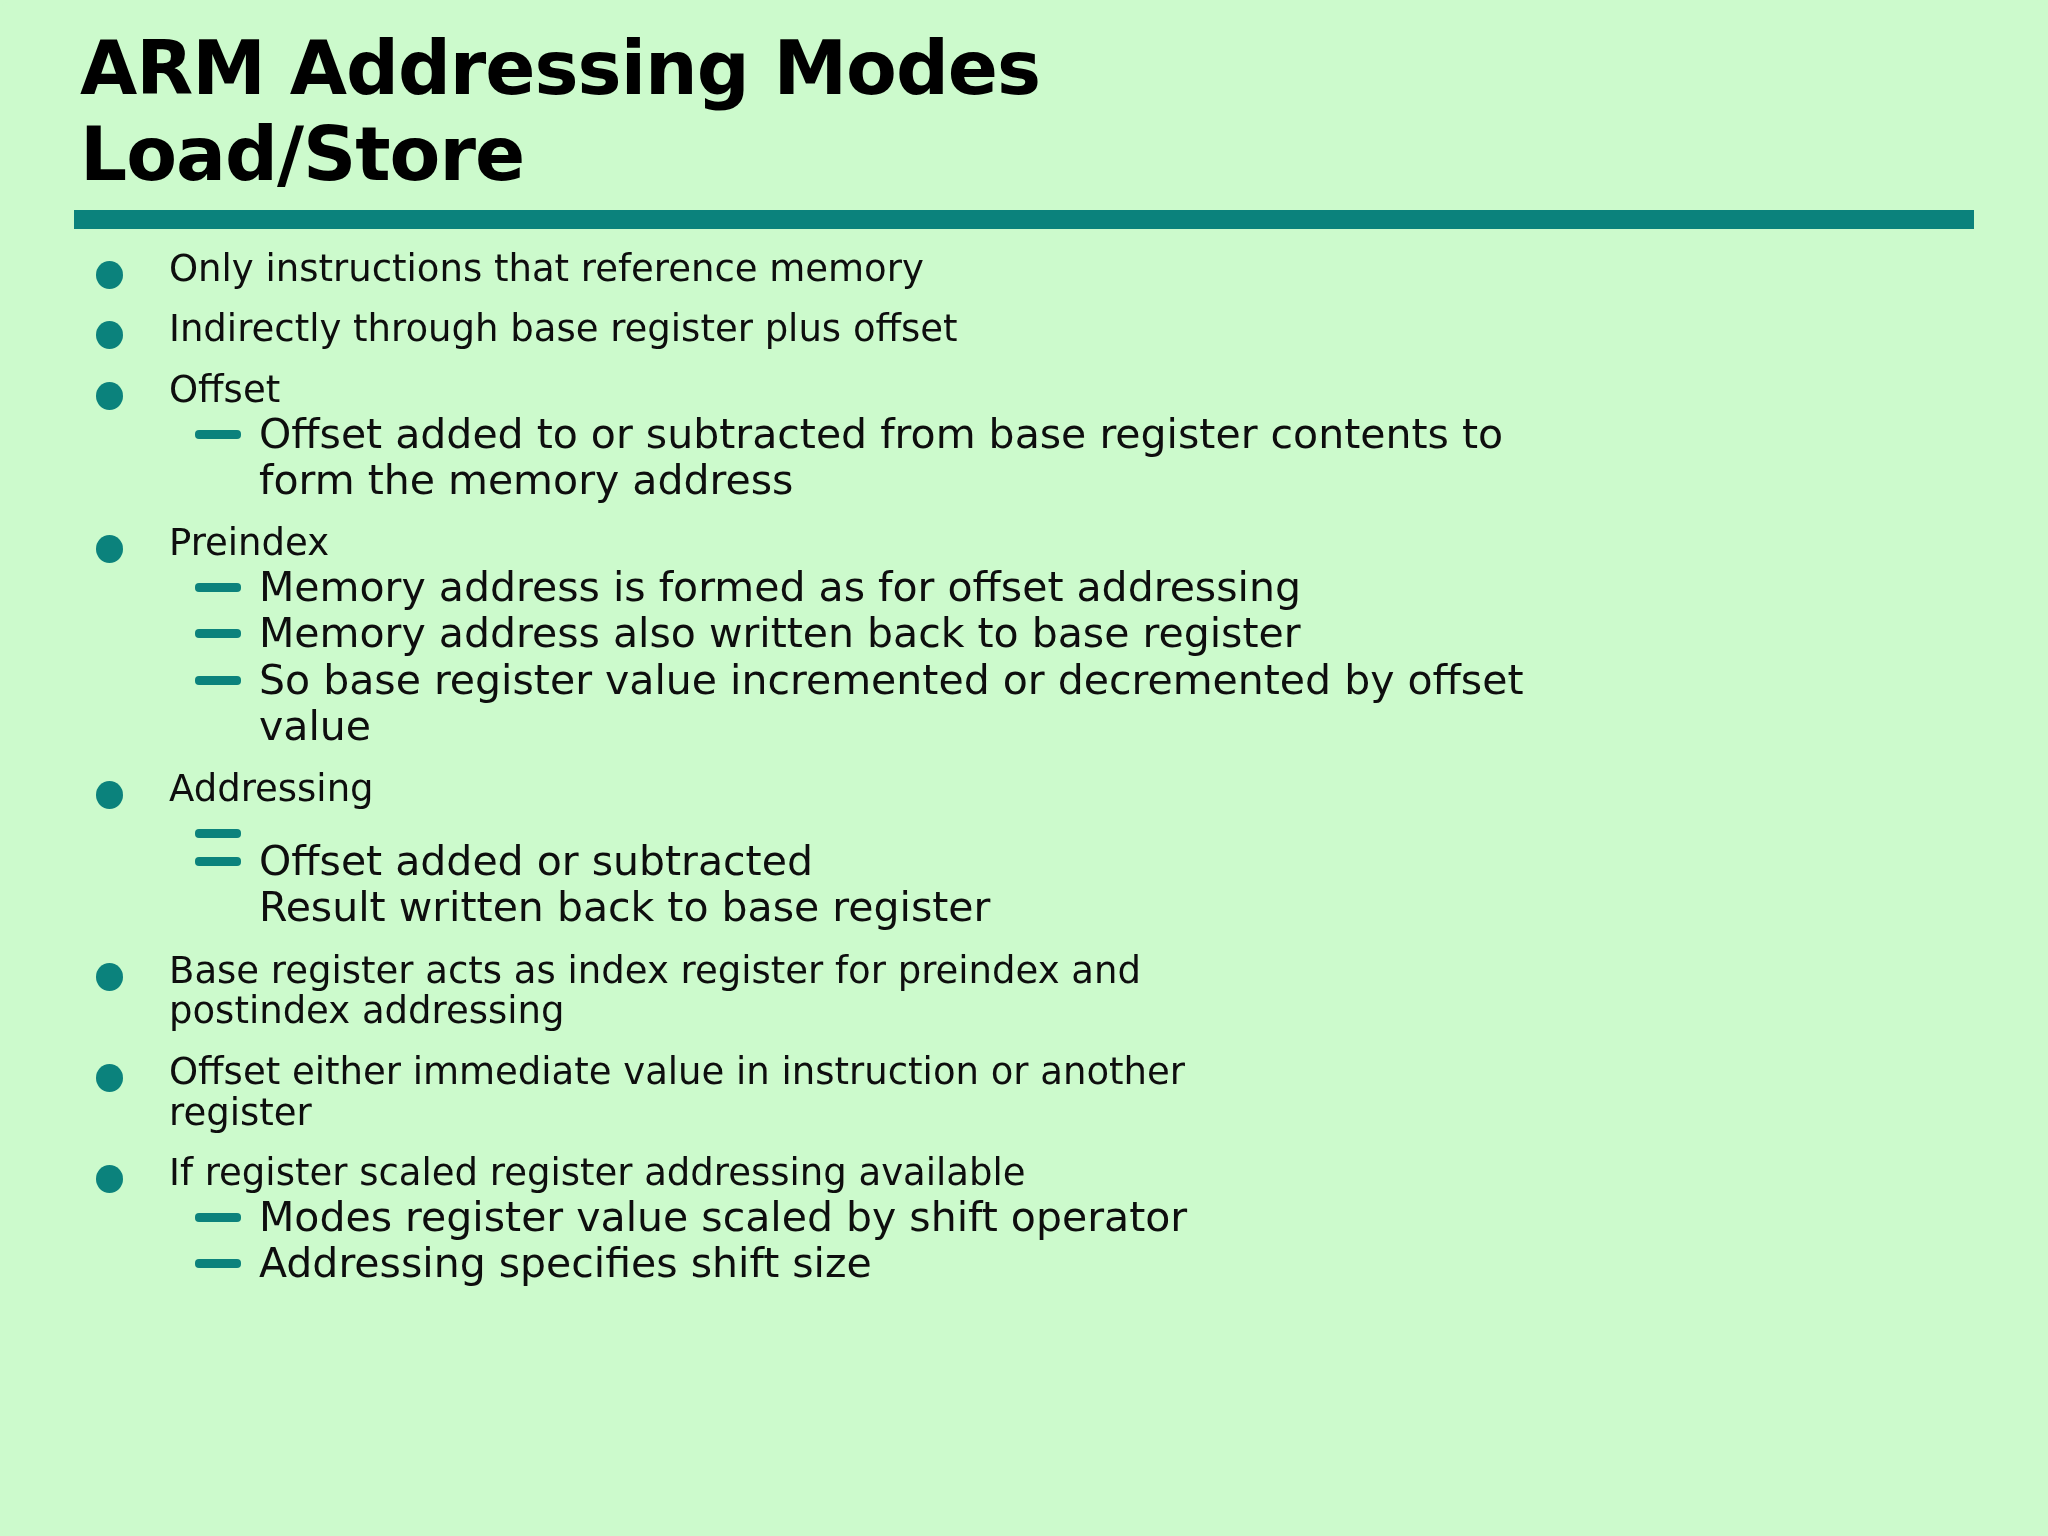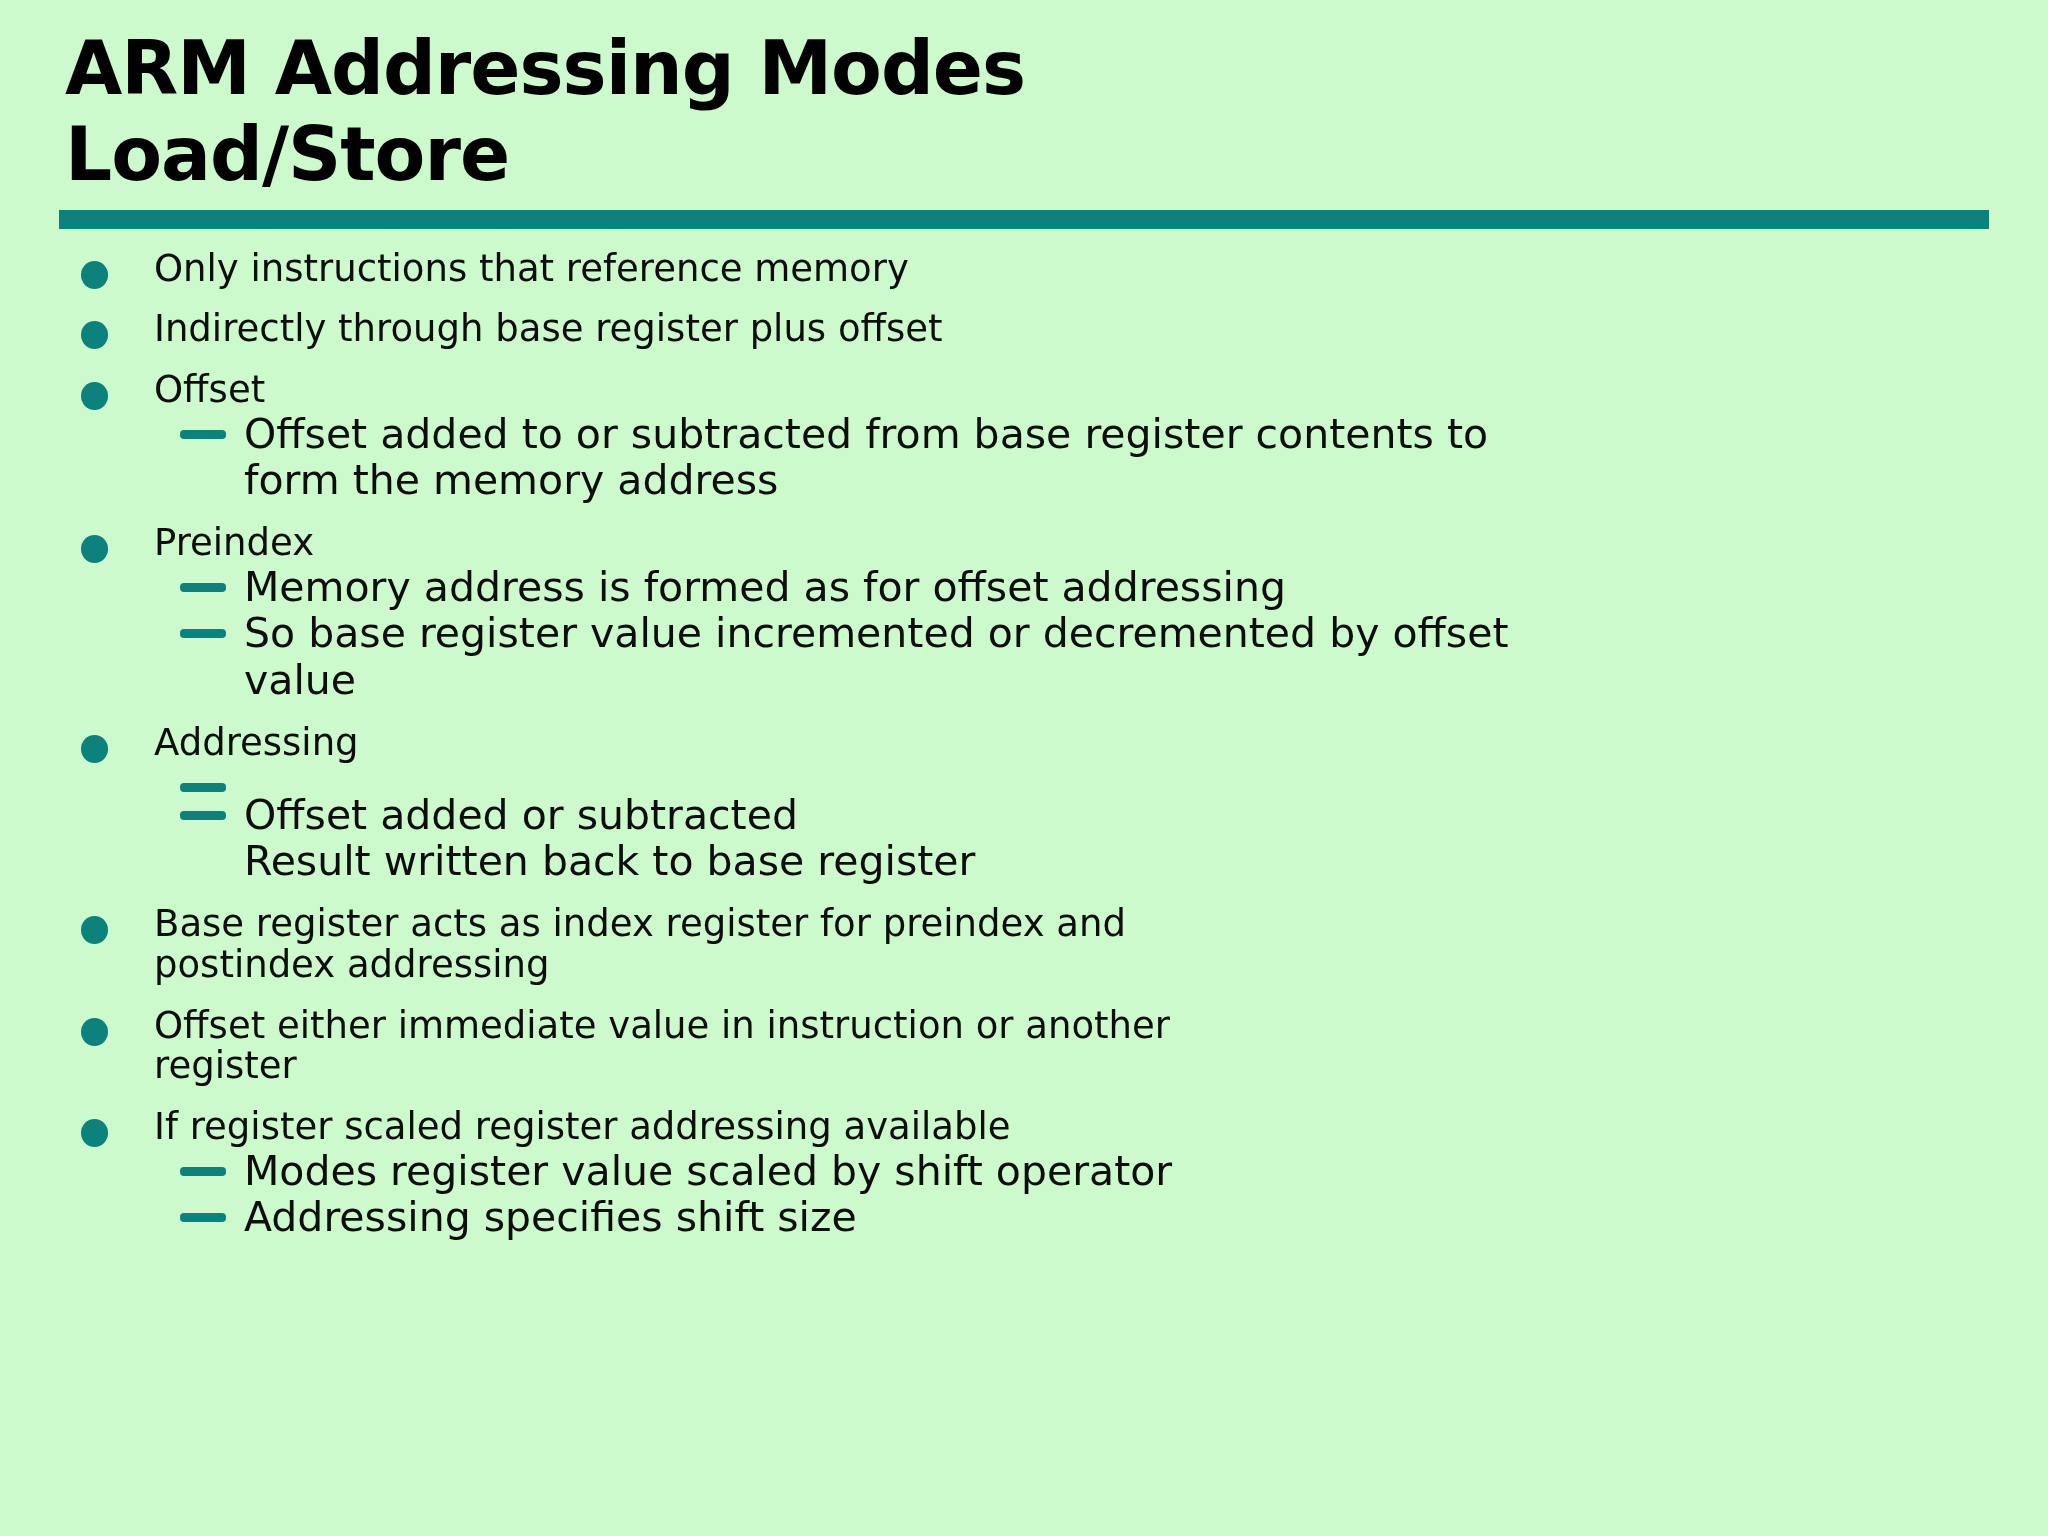--- a/index.html
+++ b/index.html
@@ -11,21 +11,21 @@
   * { margin: 0; padding: 0; box-sizing: border-box; }
   html, body { background: var(--bg); }
   .slide {
     position: relative;
     width: 2048px;
     height: 1536px;
     background: var(--bg);
     overflow: hidden;
     font-family: "DejaVu Sans", "Liberation Sans", sans-serif;
     color: var(--text);
-    padding: 0 59px;
+    padding: 0 74px;
     border-radius: 13px;
   }
   .title {
     padding-top: 26px;
     margin-left: 6px;
     font-size: 74px;
     line-height: 1.16;
     font-weight: bold;
     letter-spacing: -1px;
     color: var(--title);
@@ -128,20 +128,26 @@
       <span class="text">Preindex</span>
     </div>
 
     <div class="li l2">
       <span class="marker">
           <span class="dash"></span>
         </span>
       <span class="text">Memory address is formed as for offset addressing</span>
     </div>
 
+    <div class="li l2">
+      <span class="marker">
+          <span class="dash"></span>
+        </span>
+      <span class="text">Memory address also written back to base register</span>
+    </div>
 
     <div class="li l2">
       <span class="marker">
           <span class="dash"></span>
         </span>
       <span class="text">So base register value incremented or decremented by offset
 value</span>
     </div>
 
     <div class="li l1">

